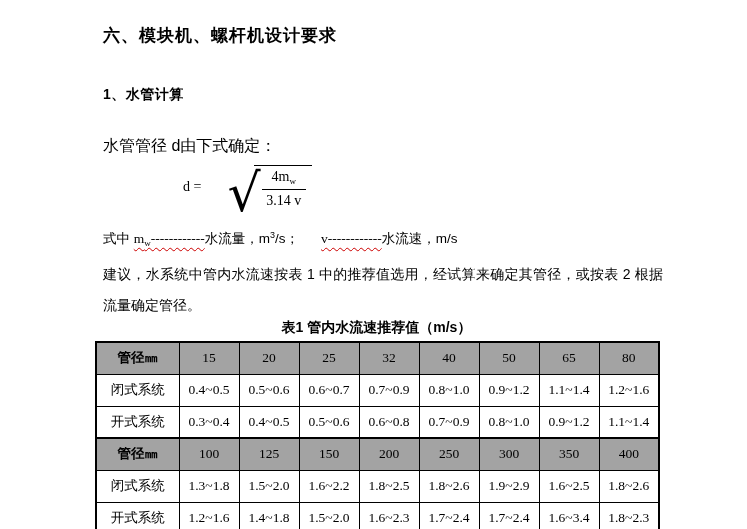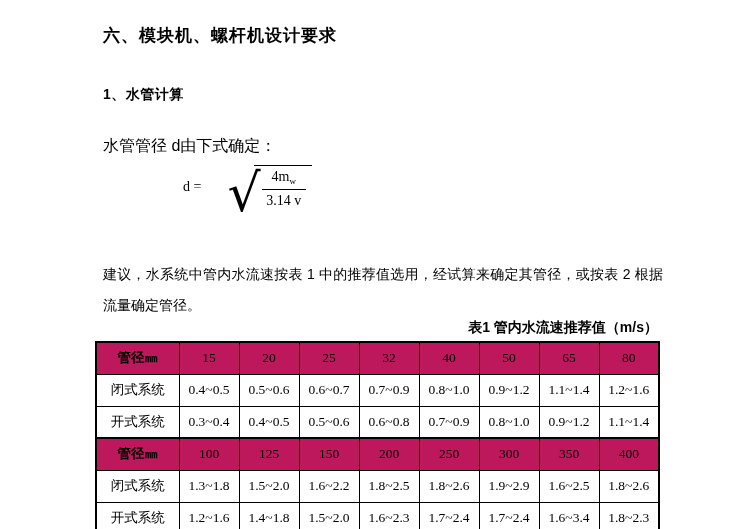--- a/index.html
+++ b/index.html
@@ -59,38 +59,38 @@
   }
   .legend .gap { display: inline-block; width: 22px; }
 
   .paragraph {
     position: absolute; left: 103px; top: 243px; width: 560px;
     font-size: 14px; line-height: 31px; text-align: justify;
   }
 
   .table-caption {
     position: absolute; left: 95px; top: 303px; width: 563px;
-    text-align: right; font-weight: bold; font-size: 14px;
+    text-align: center; font-weight: bold; font-size: 14px;
   }
 
   .vtable {
     position: absolute; left: 95px; top: 325px;
     border-collapse: collapse;
     border: 2px solid #000;
     font-size: 13.5px;
   }
   .vtable td {
     border: 1px solid #000;
     height: 32px;
     text-align: center; vertical-align: middle;
     font-family: "Liberation Serif", "DejaVu Serif", serif;
   }
   .vtable td.label { width: 83px; font-family: "Liberation Sans", "DejaVu Sans", sans-serif; }
   .vtable td.val { width: 60px; }
-  .vtable tr.hdr td { background: #be185d; }
+  .vtable tr.hdr td { background: #a3a3a3; }
   .vtable tr.hdr td.label { font-weight: bold; }
   .vtable tr.thick td { border-top: 2px solid #000; }
 </style>
 </head>
 <body>
 
 <div class="page">
 
   <div class="heading">六、模块机、螺杆机设计要求</div>
 
@@ -102,20 +102,23 @@
     <span class="f-lhs">d =</span>
     <span class="radical">√</span>
     <span class="frac-wrap">
       <span class="frac">
         <span class="num"><span>4m</span><sub>w</sub></span>
         <span class="den">3.14 v</span>
       </span>
     </span>
   </div>
 
+  <div class="legend">
+    <span>式中 </span><span class="serif squiggle"><span>m</span><sub>w</sub><span>------------</span></span><span><span>水流量，m</span><sup>3</sup><span>/s；</span></span><span class="gap"></span><span class="serif squiggle"><span>v</span><span>------------</span></span><span>水流速，m/s</span>
+  </div>
 
   <div class="paragraph">建议，水系统中管内水流速按表 1 中的推荐值选用，经试算来确定其管径，或按表 2 根据流量确定管径。</div>
 
   <div class="table-caption">表1 管内水流速推荐值（m/s）</div>
 
   <table class="vtable">
     <tbody id="vtable-body">
         <tr class="hdr ">
           <td class="label">管径㎜</td>
           <td class="val">15</td>

